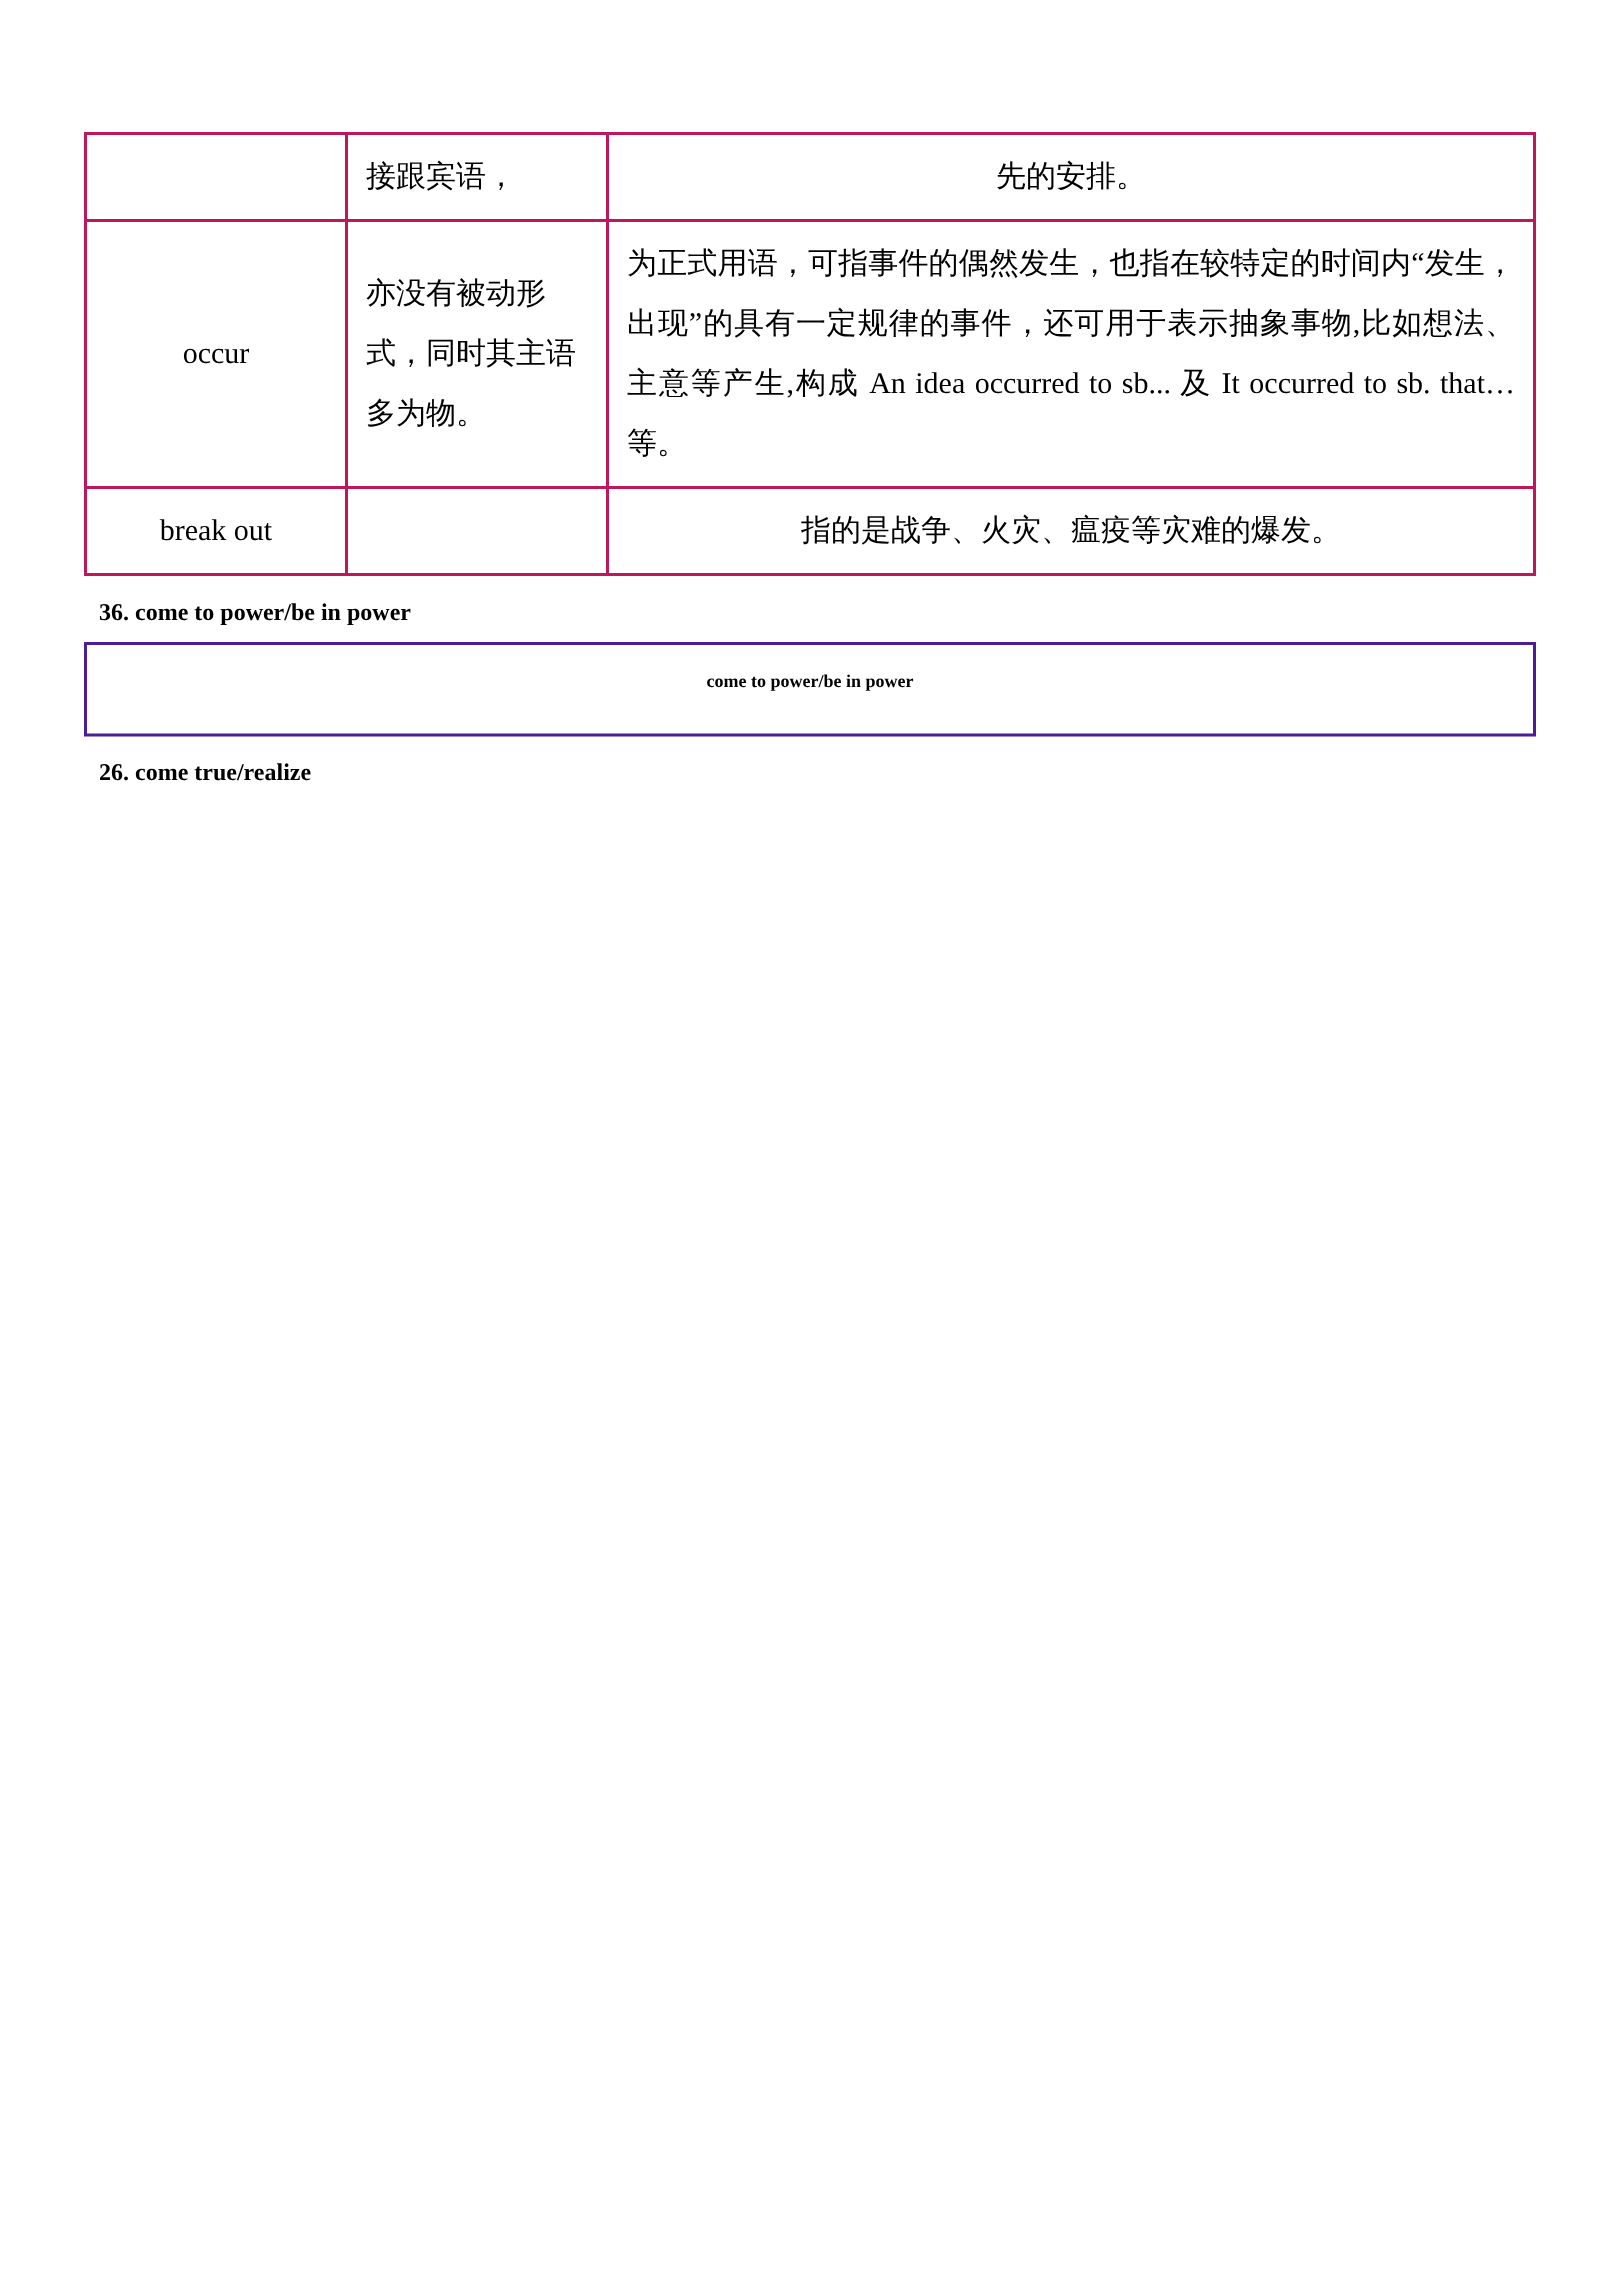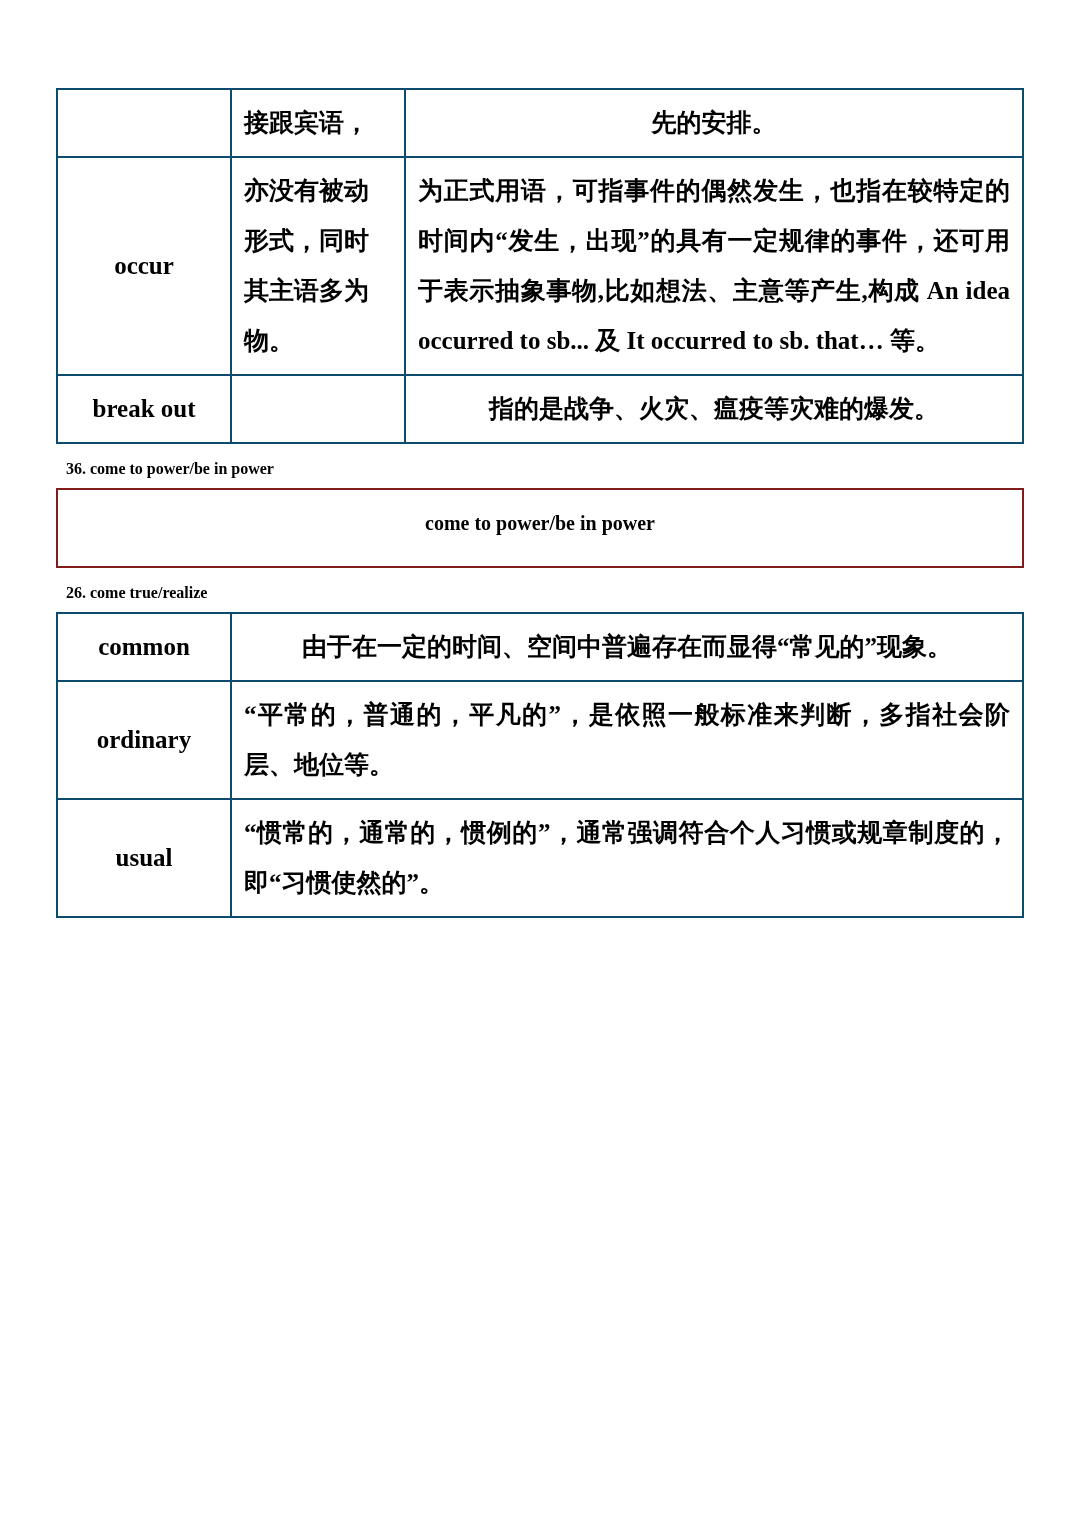--- a/index.html
+++ b/index.html
@@ -20,44 +20,43 @@
     padding: 88px 56px 40px 56px;
     position: relative;
   }
   table.doc-table {
     width: 100%;
     border-collapse: collapse;
     table-layout: fixed;
     margin: 0;
   }
   table.doc-table td {
-    border: 2px solid #0c4a6e;
+    border: 2px solid #be185d;
     vertical-align: middle;
     padding: 8px 12px;
-    font-size: 25px;
+    font-size: 20px;
     line-height: 2.0;
-    font-weight: bold;
   }
   .col-term { width: 148px; text-align: center; }
   .col-mid  { width: 148px; text-align: left; }
   .col-desc { text-align: center; }
 
   .cell-center { }
   .cell-just { text-align: justify; text-justify: inter-ideograph; }
 
   .heading {
     font-size: 16px;
     font-weight: bold;
     margin: 16px 0 10px 10px;
     font-family: "Liberation Serif", serif;
   }
   .boxed {
-    border: 2px solid #7f1d1d;
+    border: 2px solid #4c1d95;
     padding: 12px 16px 16px 16px;
-    font-size: 20px;
+    font-size: 12px;
     line-height: 2.1;
     text-align: justify;
     text-justify: inter-ideograph;
     box-sizing: border-box;
   }
   .boxed .box-title {
     text-align: center;
     font-weight: bold;
     margin-bottom: 6px;
   }
@@ -90,30 +89,14 @@
   <div class="heading">36. come to power/be in power</div>
 
   <div class="boxed">
     <div class="box-title">come to power/be in power</div>
   </div>
 
   <div class="heading">26. come true/realize</div>
 
 
 
-  <table class="doc-table">
-    <tbody>
-      <tr>
-        <td class="col-term cell-center">common</td>
-        <td class="col-desc">由于在一定的时间、空间中普遍存在而显得“常见的”现象。</td>
-      </tr>
-      <tr>
-        <td class="col-term cell-center">ordinary</td>
-        <td class="col-desc cell-just">“平常的，普通的，平凡的”，是依照一般标准来判断，多指社会阶层、地位等。</td>
-      </tr>
-      <tr>
-        <td class="col-term cell-center">usual</td>
-        <td class="col-desc cell-just">“惯常的，通常的，惯例的”，通常强调符合个人习惯或规章制度的，即“习惯使然的”。</td>
-      </tr>
-    </tbody>
-  </table>
 
 </div>
 
 </body></html>

